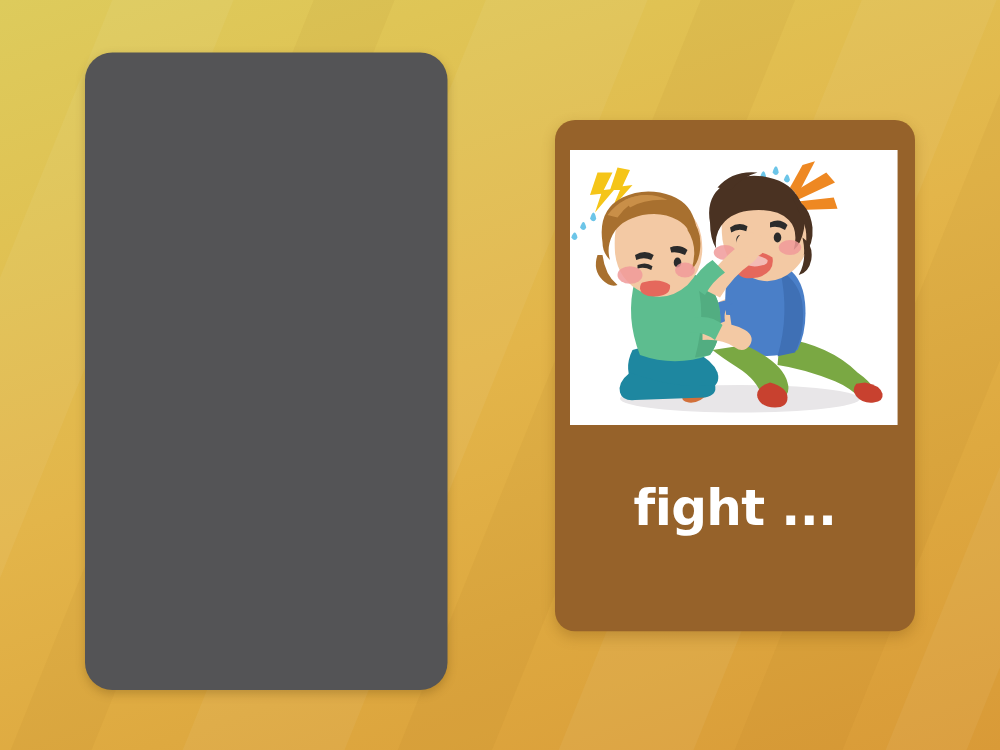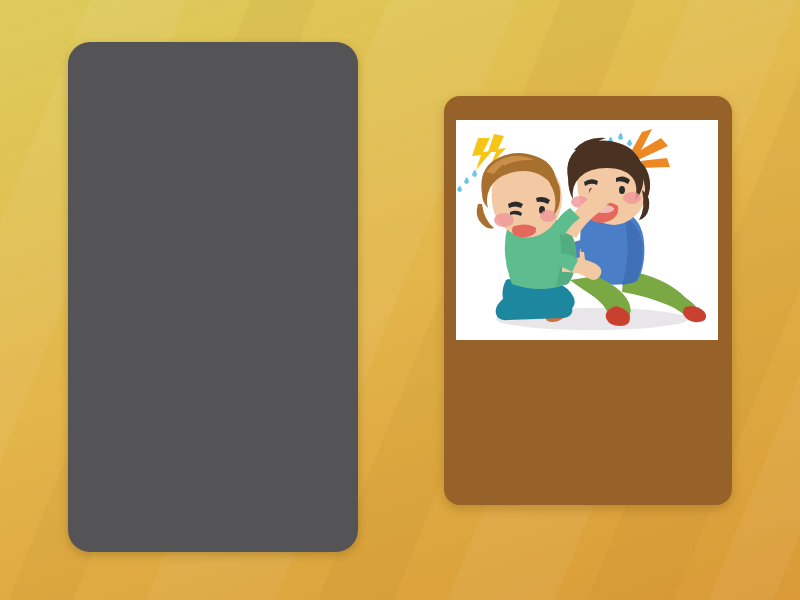--- a/index.html
+++ b/index.html
@@ -211,15 +211,16 @@
 
           <ellipse cx="48" cy="100" rx="10" ry="7" fill="#f09a9a" opacity="0.85"></ellipse>
           <ellipse cx="92" cy="96" rx="8" ry="6" fill="#f09a9a" opacity="0.85"></ellipse>
 
           <path d="M58,106 q14,-4 22,2 q1,8 -10,9 q-13,1 -14,-6 q0,-4 2,-5z" fill="#e5685c"></path>
         </g>
 
       </svg>
     </div>
 
+    <div id="card-label">fight ...</div>
   </div>
 
 </div>
 
 </body></html>

